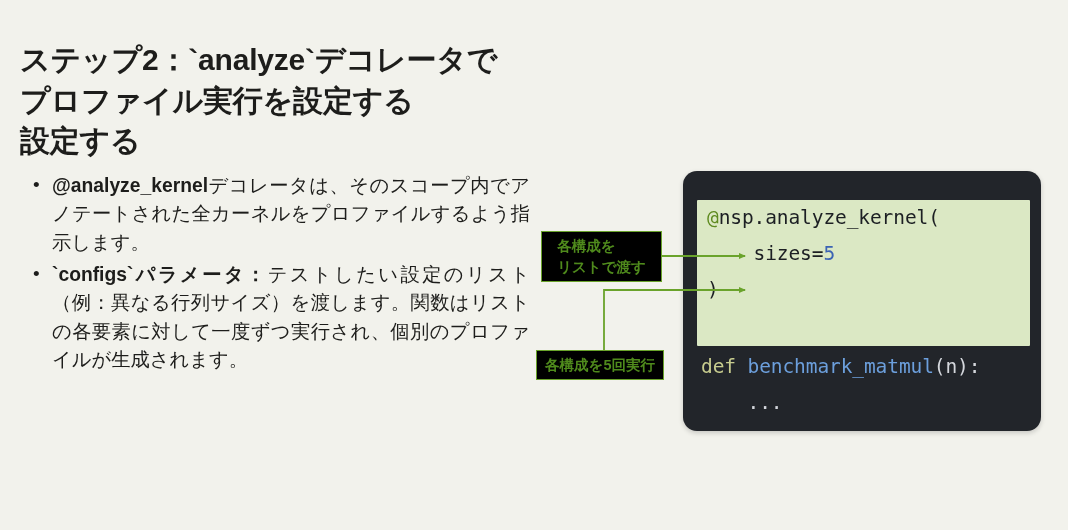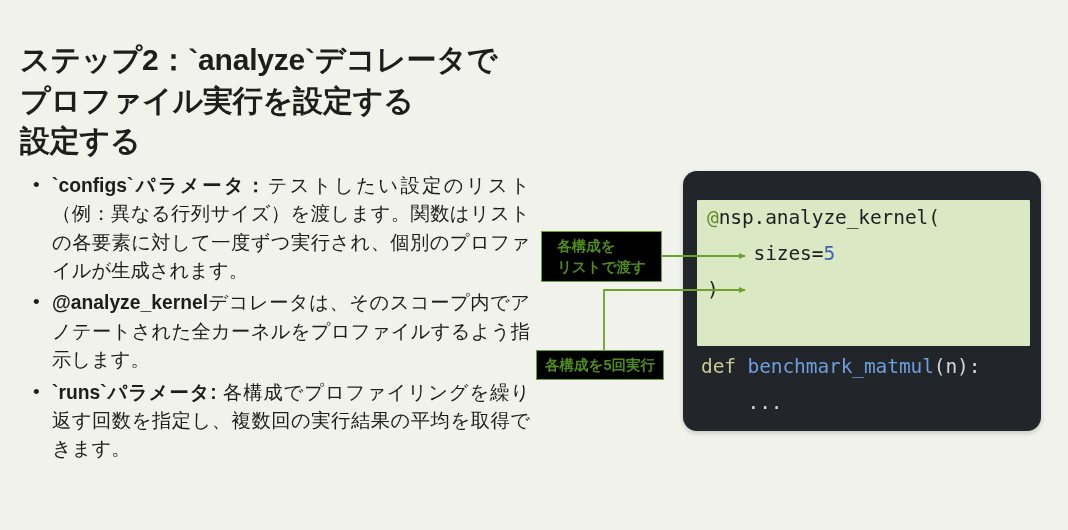--- a/index.html
+++ b/index.html
@@ -158,23 +158,22 @@
 </head>
 <body>
 
 <div id="slide">
 
   <div id="title">ステップ2：`analyze`デコレータで
 プロファイル実行を設定する
 設定する</div>
 
   <ul id="bullets">
+    <li><b>@analyze_kernel</b><span>デコレータは、そのスコープ内でアノテートされた全カーネルをプロファイルするよう指示します。</span></li>
     <li><b>`configs`パラメータ：</b><span>テストしたい設定のリスト（例：異なる行列サイズ）を渡します。関数はリストの各要素に対して一度ずつ実行され、個別のプロファイルが生成されます。</span></li>
-    <li><b>@analyze_kernel</b><span>デコレータは、そのスコープ内でアノテートされた全カーネルをプロファイルするよう指示します。</span></li>
-    <li><b>`runs`パラメータ:</b><span> 各構成でプロファイリングを繰り返す回数を指定し、複数回の実行結果の平均を取得できます。</span></li>
   </ul>
 
   <div id="code-panel">
 
     <div id="code-highlight">
       <div class="code-line"><span class="tok-at">@</span><span>nsp.analyze_kernel(</span></div>
       <div class="code-line"><span>    sizes=</span><span class="tok-num">5</span></div>
       <div class="code-line">)</div>
     </div>
 

